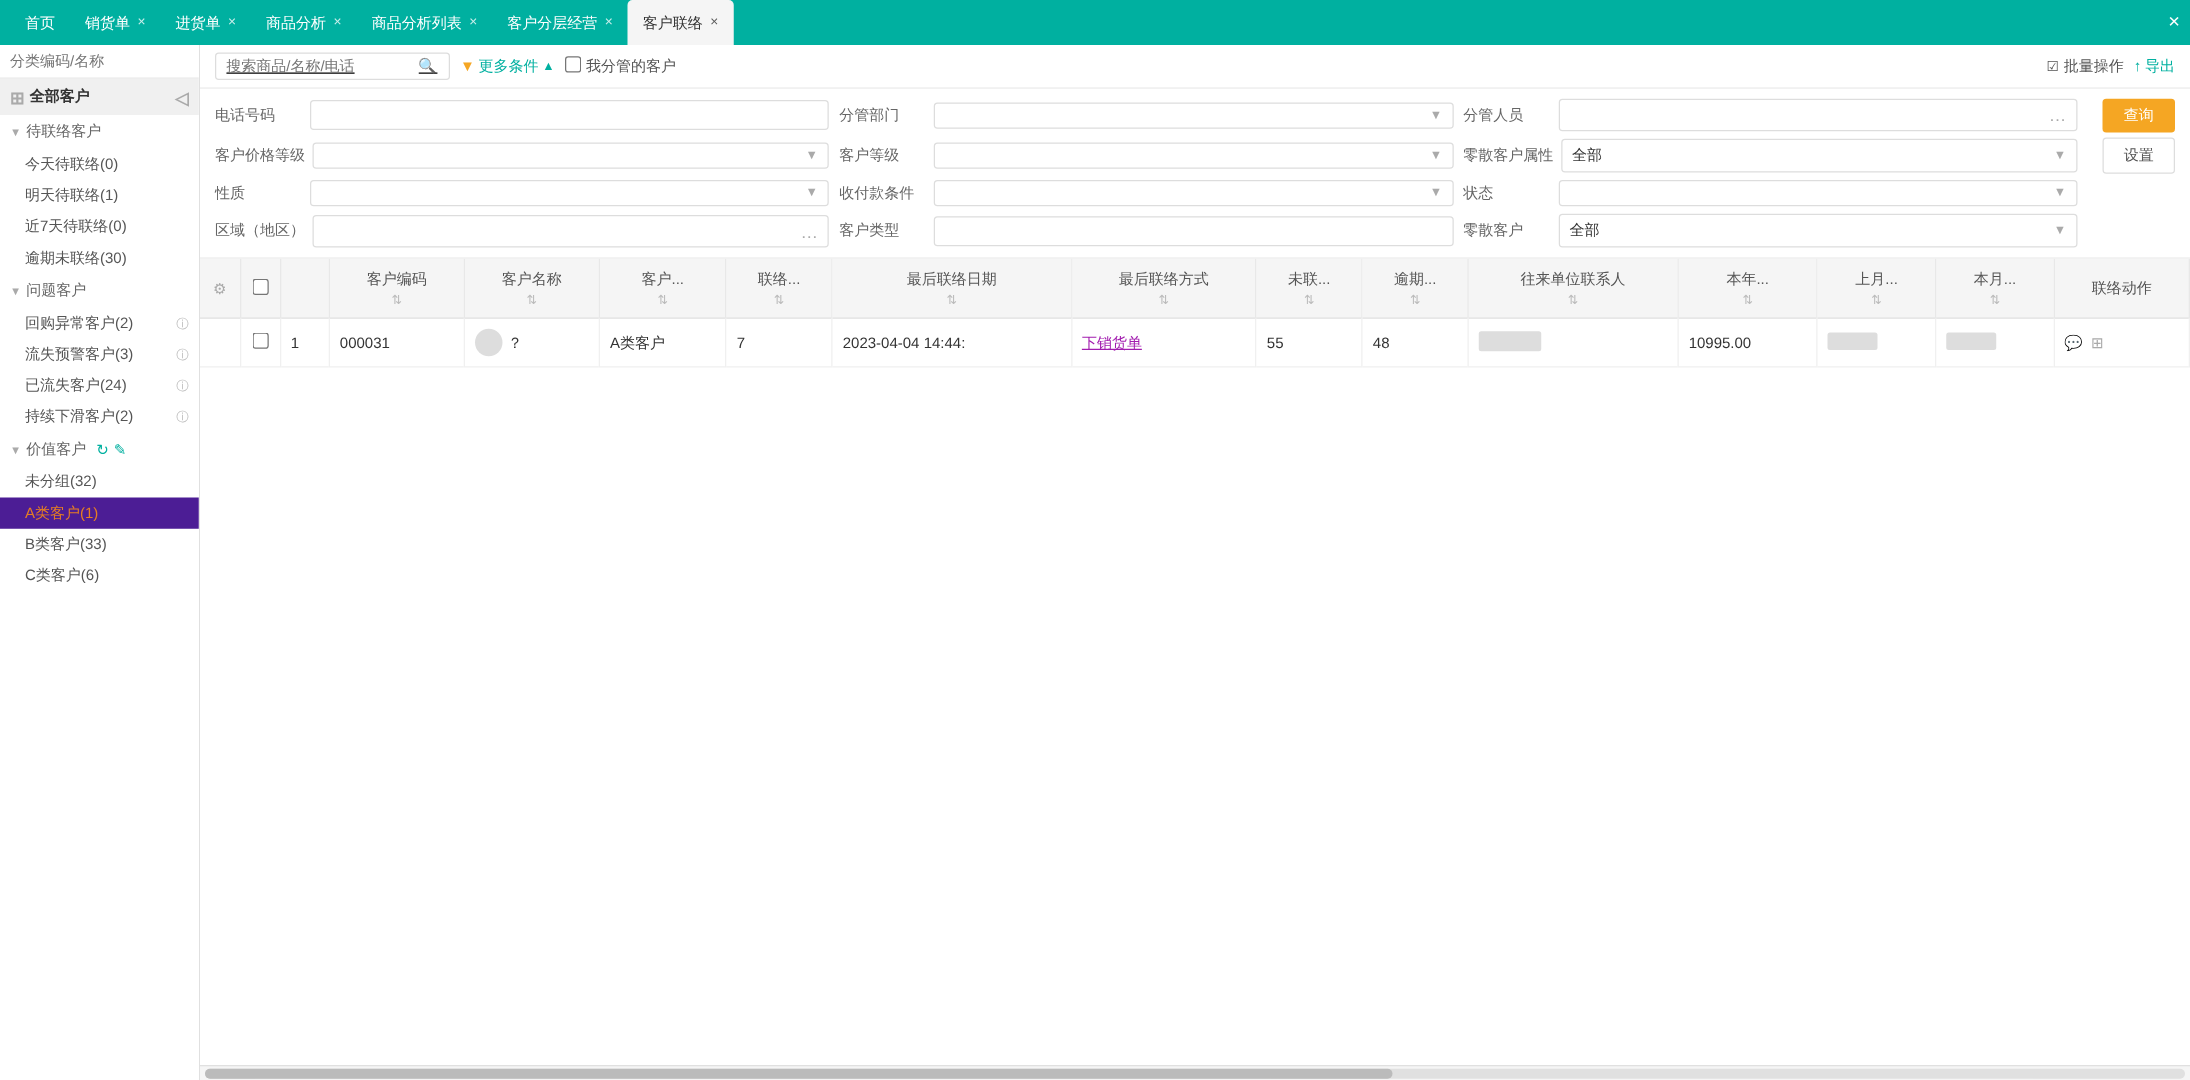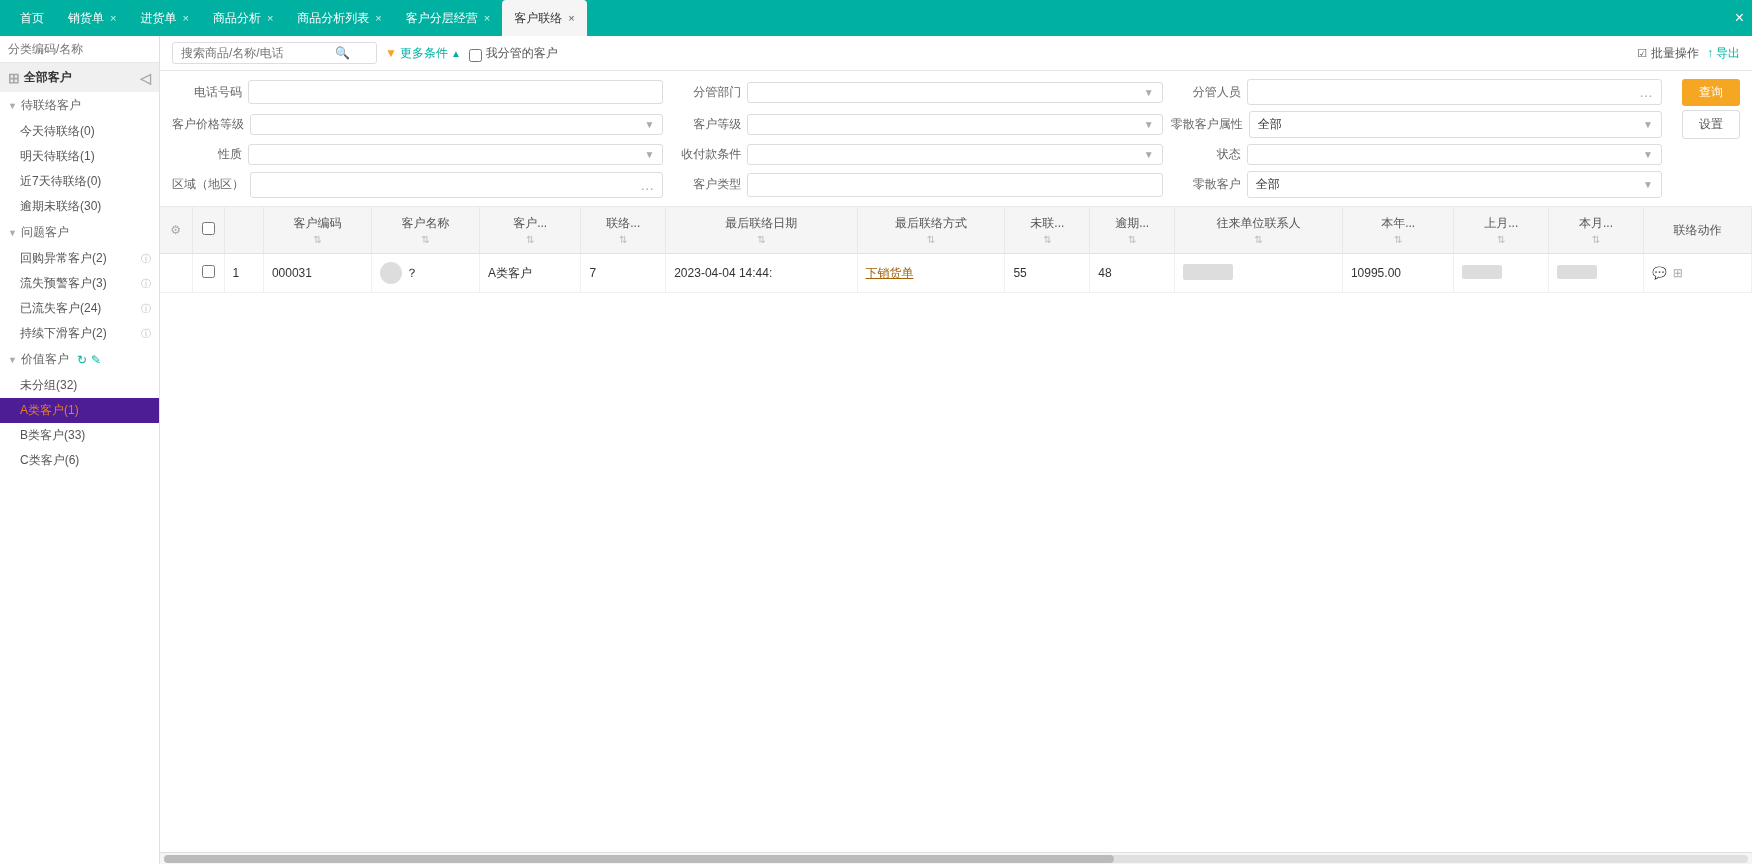--- a/index.html
+++ b/index.html
@@ -138,40 +138,41 @@
       border-bottom: 1px solid #e8e8e8;
       gap: 8px;
     }
     .search-input-box {
       display: flex;
       align-items: flex-start;
       border: 1px solid #ddd;
       border-radius: 3px;
       padding: 3px 8px;
       gap: 4px;
-      width: 205px;
+      width: 188px;
+      text-decoration: underline;
     }
     .search-input-box input {
       border: none;
       outline: none;
       font-size: 12px;
       width: 150px;
       color: #999;
     }
     .filter-more-btn {
       display: flex;
       align-items: center;
       color: #00b0a0;
       cursor: pointer;
       gap: 3px;
       font-size: 12px;
     }
     .my-customer-checkbox {
       display: flex;
-      align-items: flex-end;
+      align-items: flex-start;
       gap: 4px;
       color: #555;
       cursor: pointer;
     }
     .bulk-ops {
       margin-left: auto;
       color: #555;
       cursor: pointer;
       display: flex;
       align-items: center;
@@ -201,21 +202,21 @@
     .filter-field {
       display: flex;
       align-items: center;
       gap: 6px;
       flex: 1;
     }
     .filter-label {
       color: #666;
       white-space: nowrap;
       min-width: 70px;
-      text-align: right;
+      text-align: left;
     }
     .filter-input {
       flex: 1;
       border: 1px solid #ddd;
       border-radius: 3px;
       padding: 4px 8px;
       font-size: 12px;
       outline: none;
       color: #333;
     }
@@ -318,21 +319,21 @@
       width: 32px;
       text-align: center;
       color: #aaa;
       cursor: pointer;
     }
     .checkbox-cell {
       width: 32px;
       text-align: center;
     }
     .link-text {
-      color: #a16207;
+      color: #a21caf;
       cursor: pointer;
       text-decoration: underline;
       font-family: Liberation Serif, serif;
     }
     .action-icons {
       display: flex;
       gap: 6px;
       color: #aaa;
     }
     .action-icons span { cursor: pointer; }

